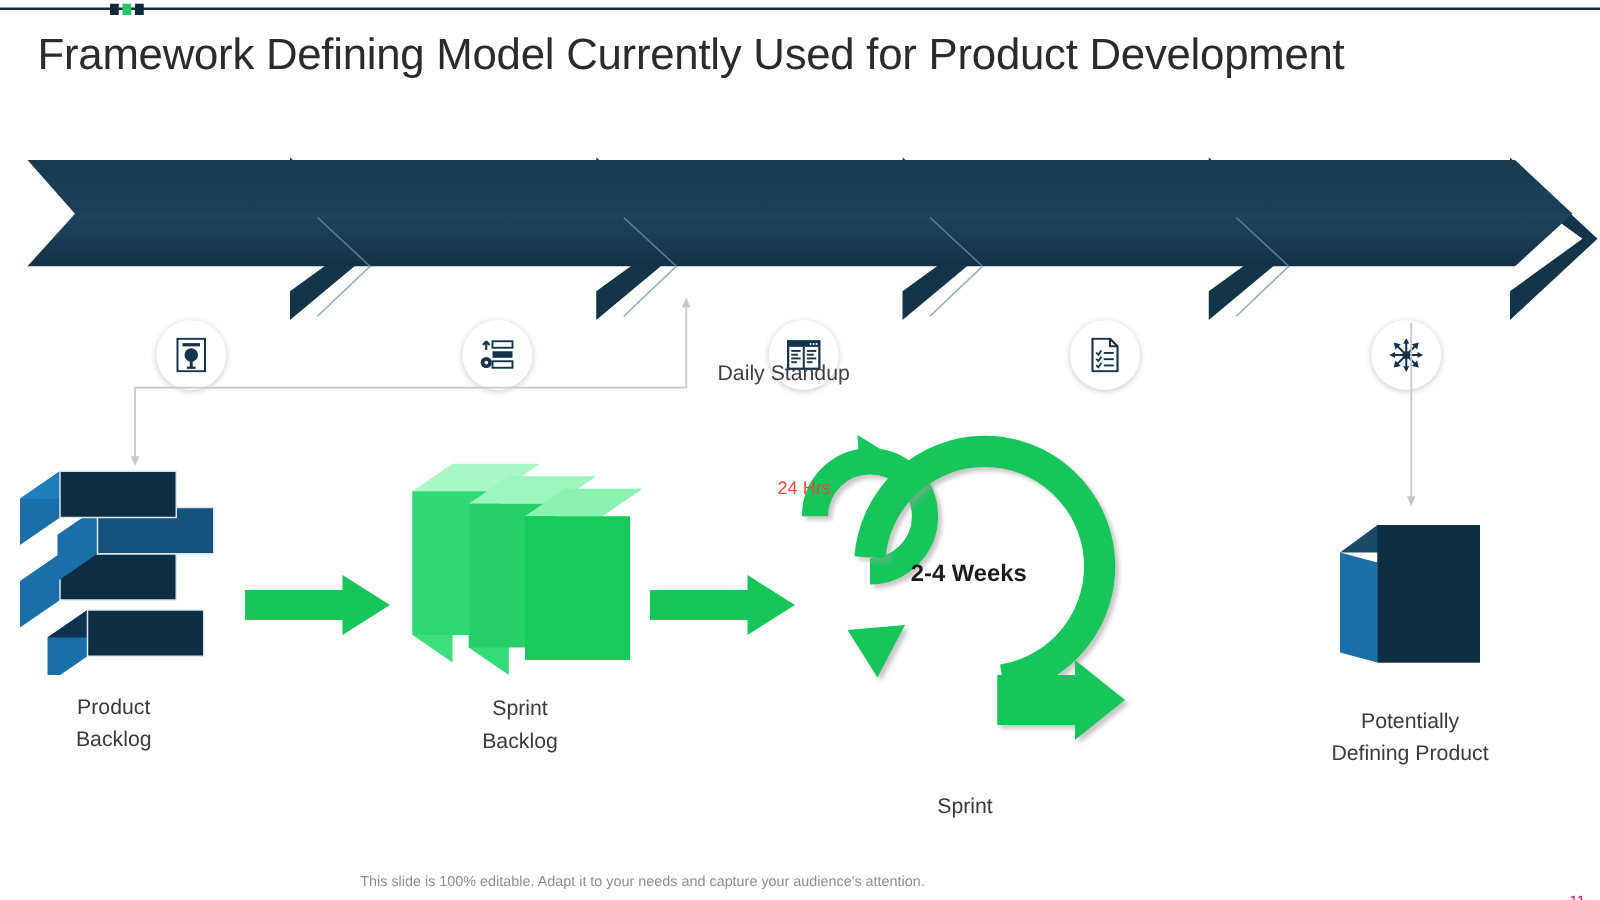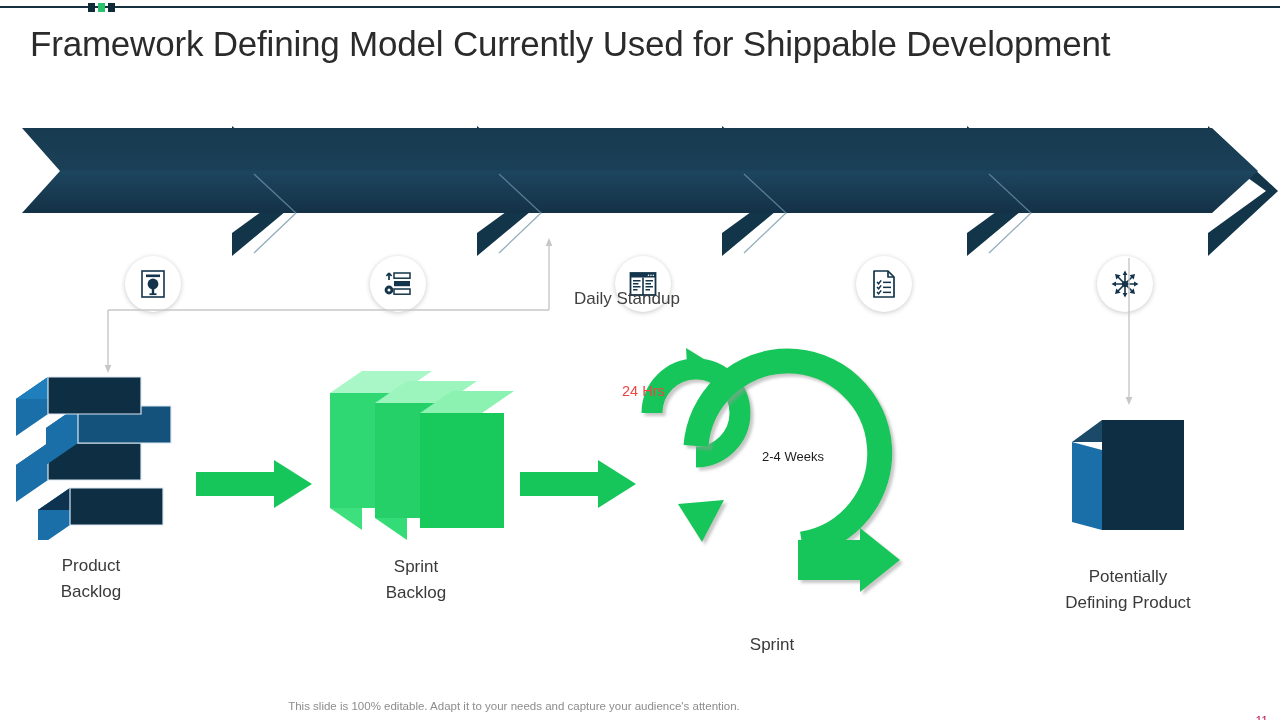--- a/index.html
+++ b/index.html
@@ -66,21 +66,21 @@
   .cap{
     position:absolute;text-align:center;font-size:17px;color:#3a3a3a;
     line-height:26px;transform:translateX(-50%);white-space:nowrap;
   }
 
   .hrs-label{
     position:absolute;left:622px;top:383px;font-size:14.5px;color:#ef4444;
     white-space:nowrap;
   }
   .weeks-label{
-    position:absolute;left:793px;top:449px;font-size:13px;font-weight:normal;
+    position:absolute;left:775px;top:449px;font-size:19px;font-weight:bold;
     color:#1c1c1c;white-space:nowrap;transform:translateX(-50%);
   }
 
   
   .footer-note{
     position:absolute;left:0;top:700px;width:1028px;text-align:center;
     font-size:11.5px;color:#8d8d8d;
   }
   .page-num{
     position:absolute;right:12px;top:714px;font-size:12px;color:#be185d;
@@ -91,21 +91,21 @@
 
 <div class="slide">
 
   <div class="top-rule"></div>
   <div class="top-marks">
     <span class="mk"></span>
     <span class="mk green"></span>
     <span class="mk"></span>
   </div>
 
-  <div class="page-title">Framework Defining Model Currently Used for Shippable Development</div>
+  <div class="page-title">Framework Defining Model Currently Used for Product Development</div>
 
   <div class="process">
     <svg class="chev-svg" width="1280" height="130" viewBox="0 0 1280 130">
       <defs>
         <linearGradient id="chevGrad" x1="0" y1="0" x2="0" y2="1">
           <stop offset="0%" stop-color="#173a4f"></stop>
           <stop offset="48%" stop-color="#1a4058"></stop>
           <stop offset="52%" stop-color="#1d455e"></stop>
           <stop offset="100%" stop-color="#143146"></stop>
         </linearGradient>

